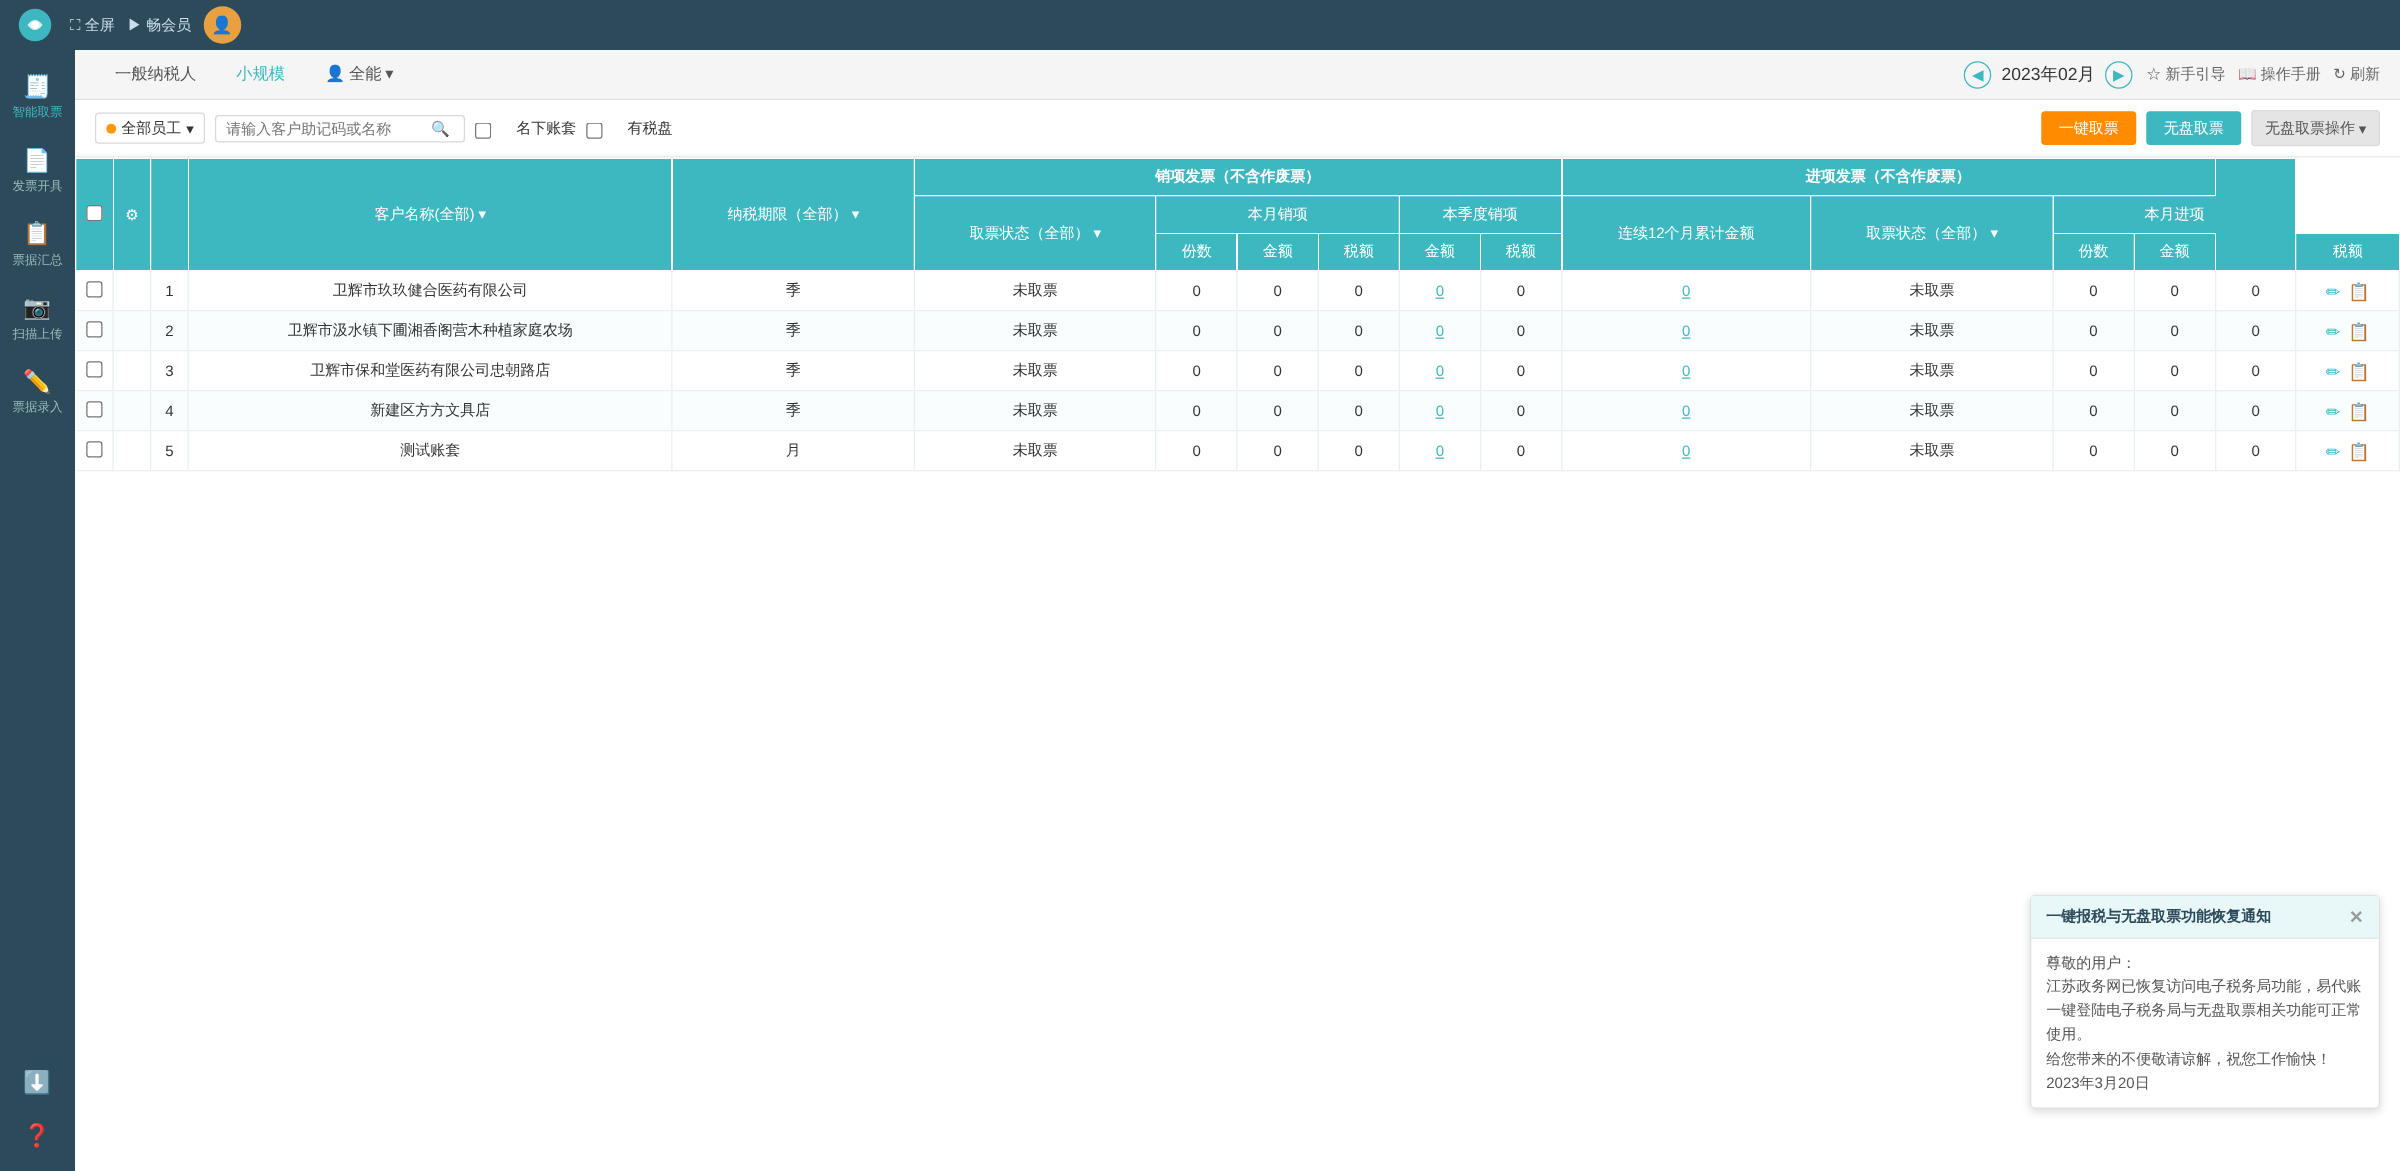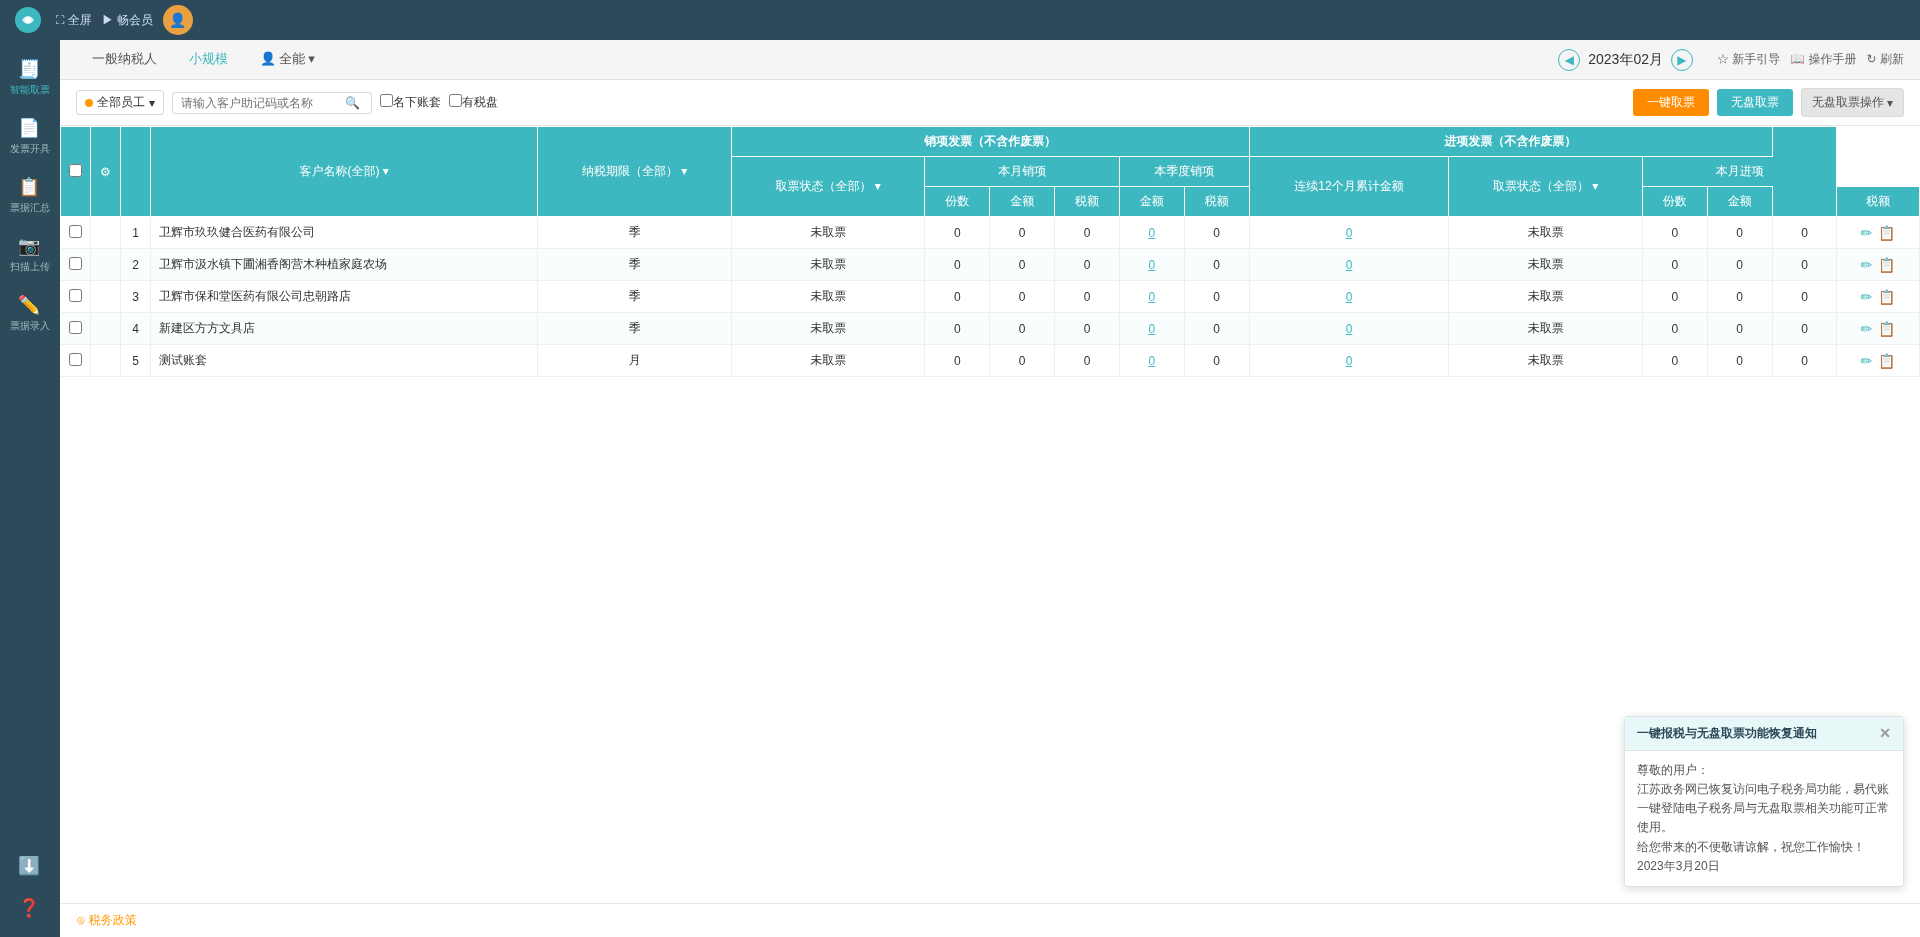--- a/index.html
+++ b/index.html
@@ -103,21 +103,21 @@
     .sub-tab.active { color: #3eb8c0; border-bottom: 2px solid #3b82f6; }
     .sub-header .spacer { flex: 1; }
     .date-nav { display: flex; align-items: center; gap: 8px; font-size: 14px; color: #333; }
     .date-nav .arrow-btn {
       width: 22px; height: 22px; border-radius: 50%;
       border: 1px solid #3eb8c0;
       color: #3eb8c0;
       display: flex; align-items: center; justify-content: center;
       cursor: pointer; font-size: 12px;
     }
-    .sub-header-right { display: flex; align-items: center; gap: 10px; margin-left: 24px; font-size: 12px; color: #666; }
+    .sub-header-right { display: flex; align-items: center; gap: 10px; margin-left: 11px; font-size: 12px; color: #666; }
     .sub-header-right span { cursor: pointer; }
 
     
     .toolbar {
       padding: 8px 16px;
       display: flex;
       align-items: center;
       gap: 8px;
       background: #fff;
       border-bottom: 1px solid #e8e8e8;
@@ -140,21 +140,21 @@
       border: 1px solid #d9d9d9;
       border-radius: 3px;
       padding: 3px 8px;
       gap: 4px;
       background: #fff;
       width: 200px;
     }
     .search-box input {
       border: none; outline: none; font-size: 12px; width: 160px; color: #999;
     }
-    .checkbox-label { display: flex; align-items: flex-start; gap: 0; font-size: 12px; cursor: pointer; }
+    .checkbox-label { display: flex; align-items: flex-end; gap: 20px; font-size: 12px; cursor: pointer; }
     .checkbox-label input { cursor: pointer; }
     .toolbar-spacer { flex: 1; }
     .btn-orange {
       background: #ff8c00;
       color: #fff;
       border: none;
       padding: 5px 14px;
       border-radius: 3px;
       cursor: pointer;
       font-size: 12px;
@@ -203,21 +203,21 @@
     }
     table tbody tr { background: #fff; }
     table tbody tr:nth-child(even) { background: #f9fdfd; }
     table tbody td {
       padding: 7px 8px;
       border-bottom: 1px solid #e8f0f0;
       border-right: 1px solid #e8f0f0;
       text-align: center;
       color: #333;
     }
-    table tbody td.left { text-align: left; }
+    table tbody td.left { text-align: center; }
     .link-blue { color: #3eb8c0; cursor: pointer; text-decoration: underline; }
     .action-icons { display: flex; gap: 6px; justify-content: center; }
     .action-icon { color: #3eb8c0; cursor: pointer; font-size: 14px; }
     .check-col { width: 30px; }
     .settings-col { width: 30px; }
 
     
     .group-th {
       background: #3eb8c0 !important;
       color: #fff !important;
@@ -550,23 +550,20 @@
         <div class="action-icons">
           <span class="action-icon">✏</span>
           <span class="action-icon">📋</span>
         </div>
       </td>
     </tr>
           </tbody>
       </table>
     </div>
 
-    <div class="footer">
-      <span>⊙ 税务政策</span>
-    </div>
   </div>
 </div>
 
 <div class="notification-popup">
   <div class="notification-header">
     <span>一键报税与无盘取票功能恢复通知</span>
     <span class="notification-close">✕</span>
   </div>
   <div class="notification-body">
     <div id="notification-text" style="white-space: pre-line;">尊敬的用户：

